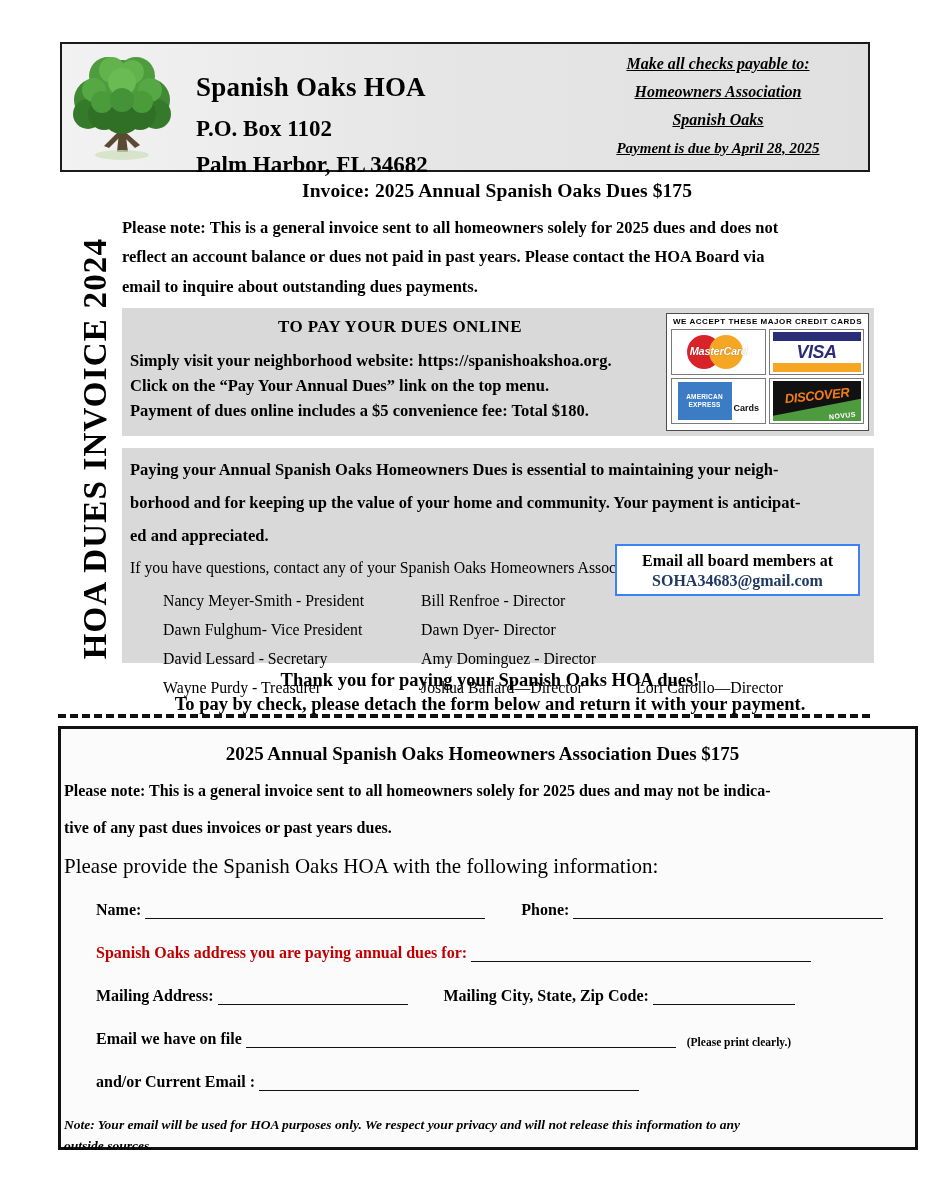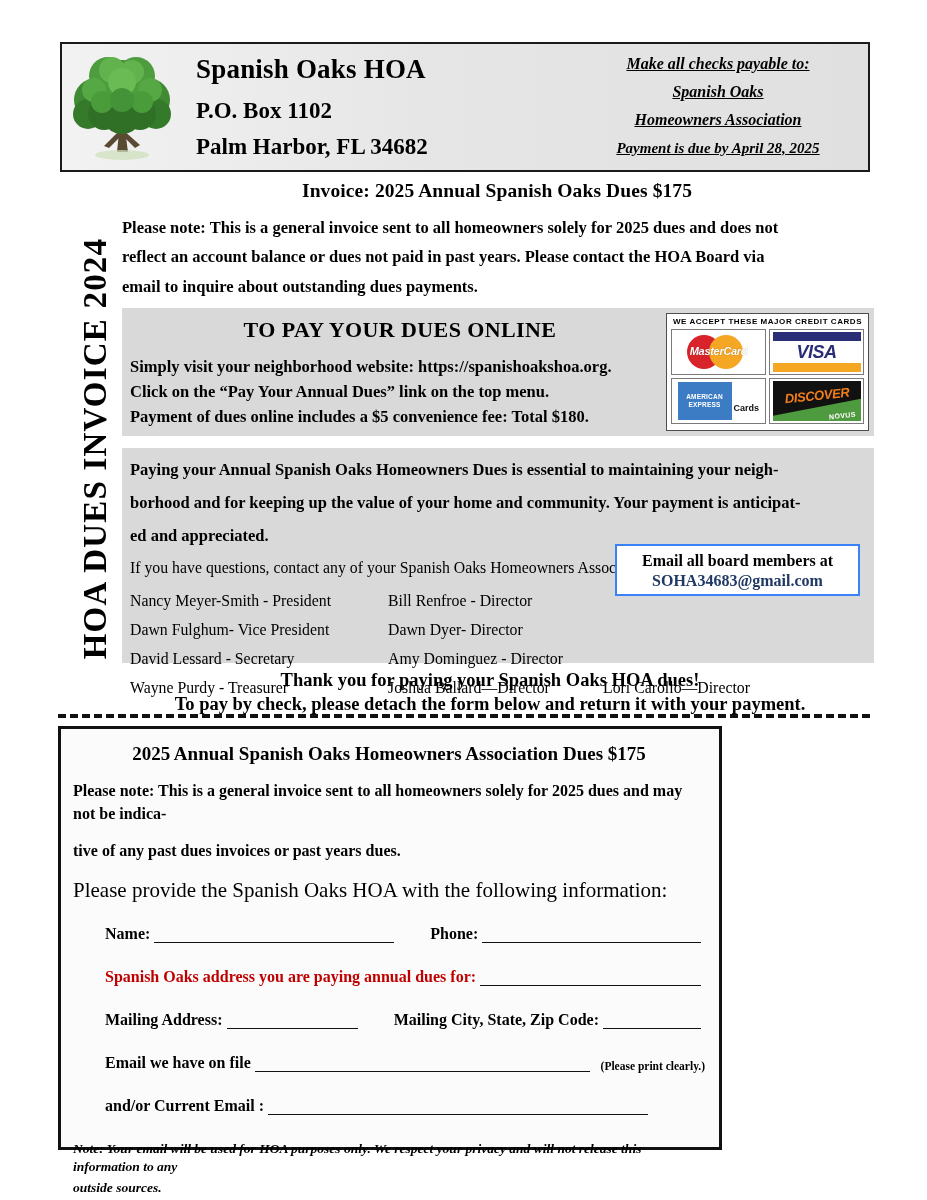--- a/index.html
+++ b/index.html
@@ -40,21 +40,21 @@
     align-items: stretch;
   }
   .header-logo {
     width: 120px;
     flex: 0 0 120px;
     position: relative;
   }
   .header-addr {
     flex: 1 1 auto;
     padding-left: 14px;
-    padding-top: 10px;
+    padding-top: 28px;
   }
   .org-title {
     font-size: 27px;
     font-weight: bold;
     letter-spacing: 0.2px;
     line-height: 1.15;
     margin-bottom: 8px;
   }
   .org-line {
     font-size: 23px;
@@ -127,21 +127,21 @@
     background: #d9d9d9;
     box-sizing: border-box;
   }
   .online-left {
     position: absolute;
     left: 8px; top: 9px;
     width: 540px;
   }
   .online-heading {
     text-align: center;
-    font-size: 22px;
+    font-size: 17px;
     font-weight: bold;
     letter-spacing: 0.4px;
     margin-bottom: 11px;
   }
   .online-line {
     font-size: 16.5px;
     font-weight: bold;
     line-height: 1.52;
   }
 
@@ -266,21 +266,21 @@
     font-weight: bold;
     line-height: 1.4;
     margin: 0 0 10px 0;
   }
   .board-q {
     font-size: 15.8px;
     font-weight: normal;
     line-height: 1.35;
     margin: 0 0 8px 0;
   }
-  .board-rows { position: relative; }
+  .board-rows { position: relative; margin-left: 33px; }
   .board-row {
     display: flex;
     font-size: 15.8px;
     line-height: 1.0;
     height: 29px;
     align-items: center;
   }
   .bm-col1 { width: 258px; flex: 0 0 258px; }
   .bm-col2 { width: 215px; flex: 0 0 215px; }
   .bm-col3 { flex: 1 1 auto; }
@@ -335,26 +335,26 @@
     top: 714px;
     width: 812px;
     border-top: 4px dashed #111111;
   }
 
   
   .form-box {
     position: absolute;
     left: 58px;
     top: 726px;
-    width: 664px;
+    width: 860px;
     height: 424px;
     border: 3px solid #111111;
     box-sizing: border-box;
     background: #fbfbfb;
-    padding: 10px 14px 0 12px;
+    padding: 10px 14px 0 3px;
   }
   .form-title {
     text-align: center;
     font-size: 19px;
     font-weight: bold;
     margin: 4px 0 14px 0;
   }
   .form-note {
     font-size: 16px;
     font-weight: bold;
@@ -443,22 +443,22 @@
     </div>
 
     <div class="header-addr">
       <div class="org-title">Spanish Oaks HOA</div>
       <div class="org-line">P.O. Box 1102</div>
       <div class="org-line">Palm Harbor, FL 34682</div>
     </div>
 
     <div class="header-checks">
       <div><span class="check-line">Make all checks payable to:</span></div>
+      <div><span class="check-line">Homeowners Association</span></div>
       <div><span class="check-line">Spanish Oaks</span></div>
-      <div><span class="check-line">Homeowners Association</span></div>
       <div><span class="check-line last">Payment is due by  April 28, 2025</span></div>
     </div>
   </div>
 
   <div class="content">
     <div class="invoice-title">Invoice: 2025 Annual Spanish Oaks Dues  $175</div>
     <div class="note-para">Please note: This is a general invoice sent to all homeowners solely for 2025 dues and does not</div>
     <div class="note-para">reflect an account balance or dues not paid in past years.  Please contact the HOA Board via</div>
     <div class="note-para">email to inquire about outstanding dues payments.</div>
   </div>

